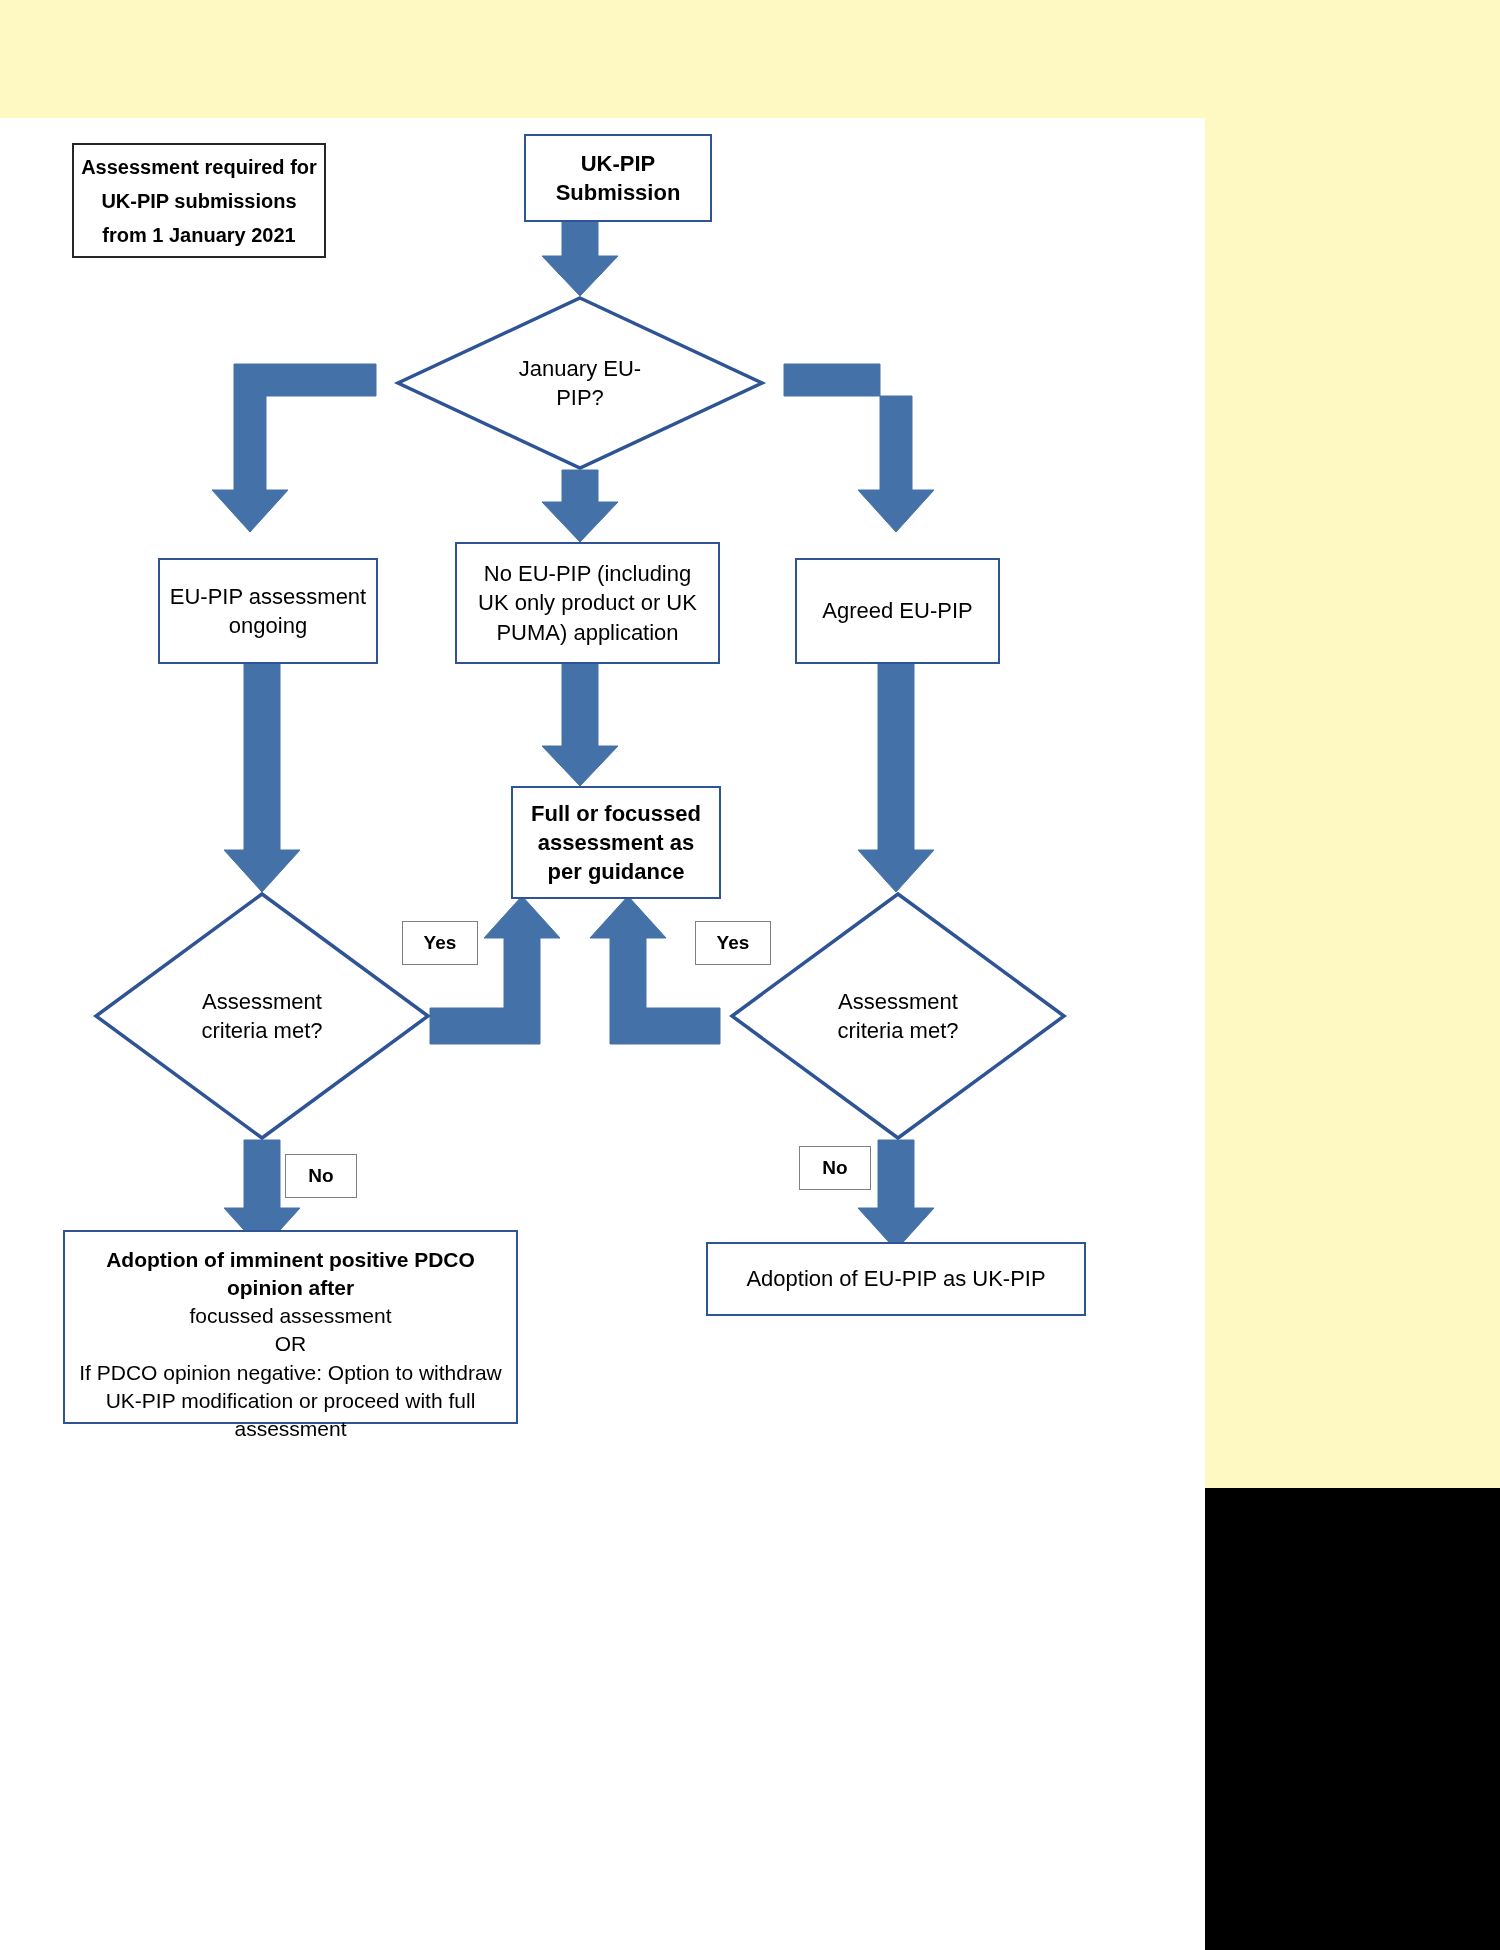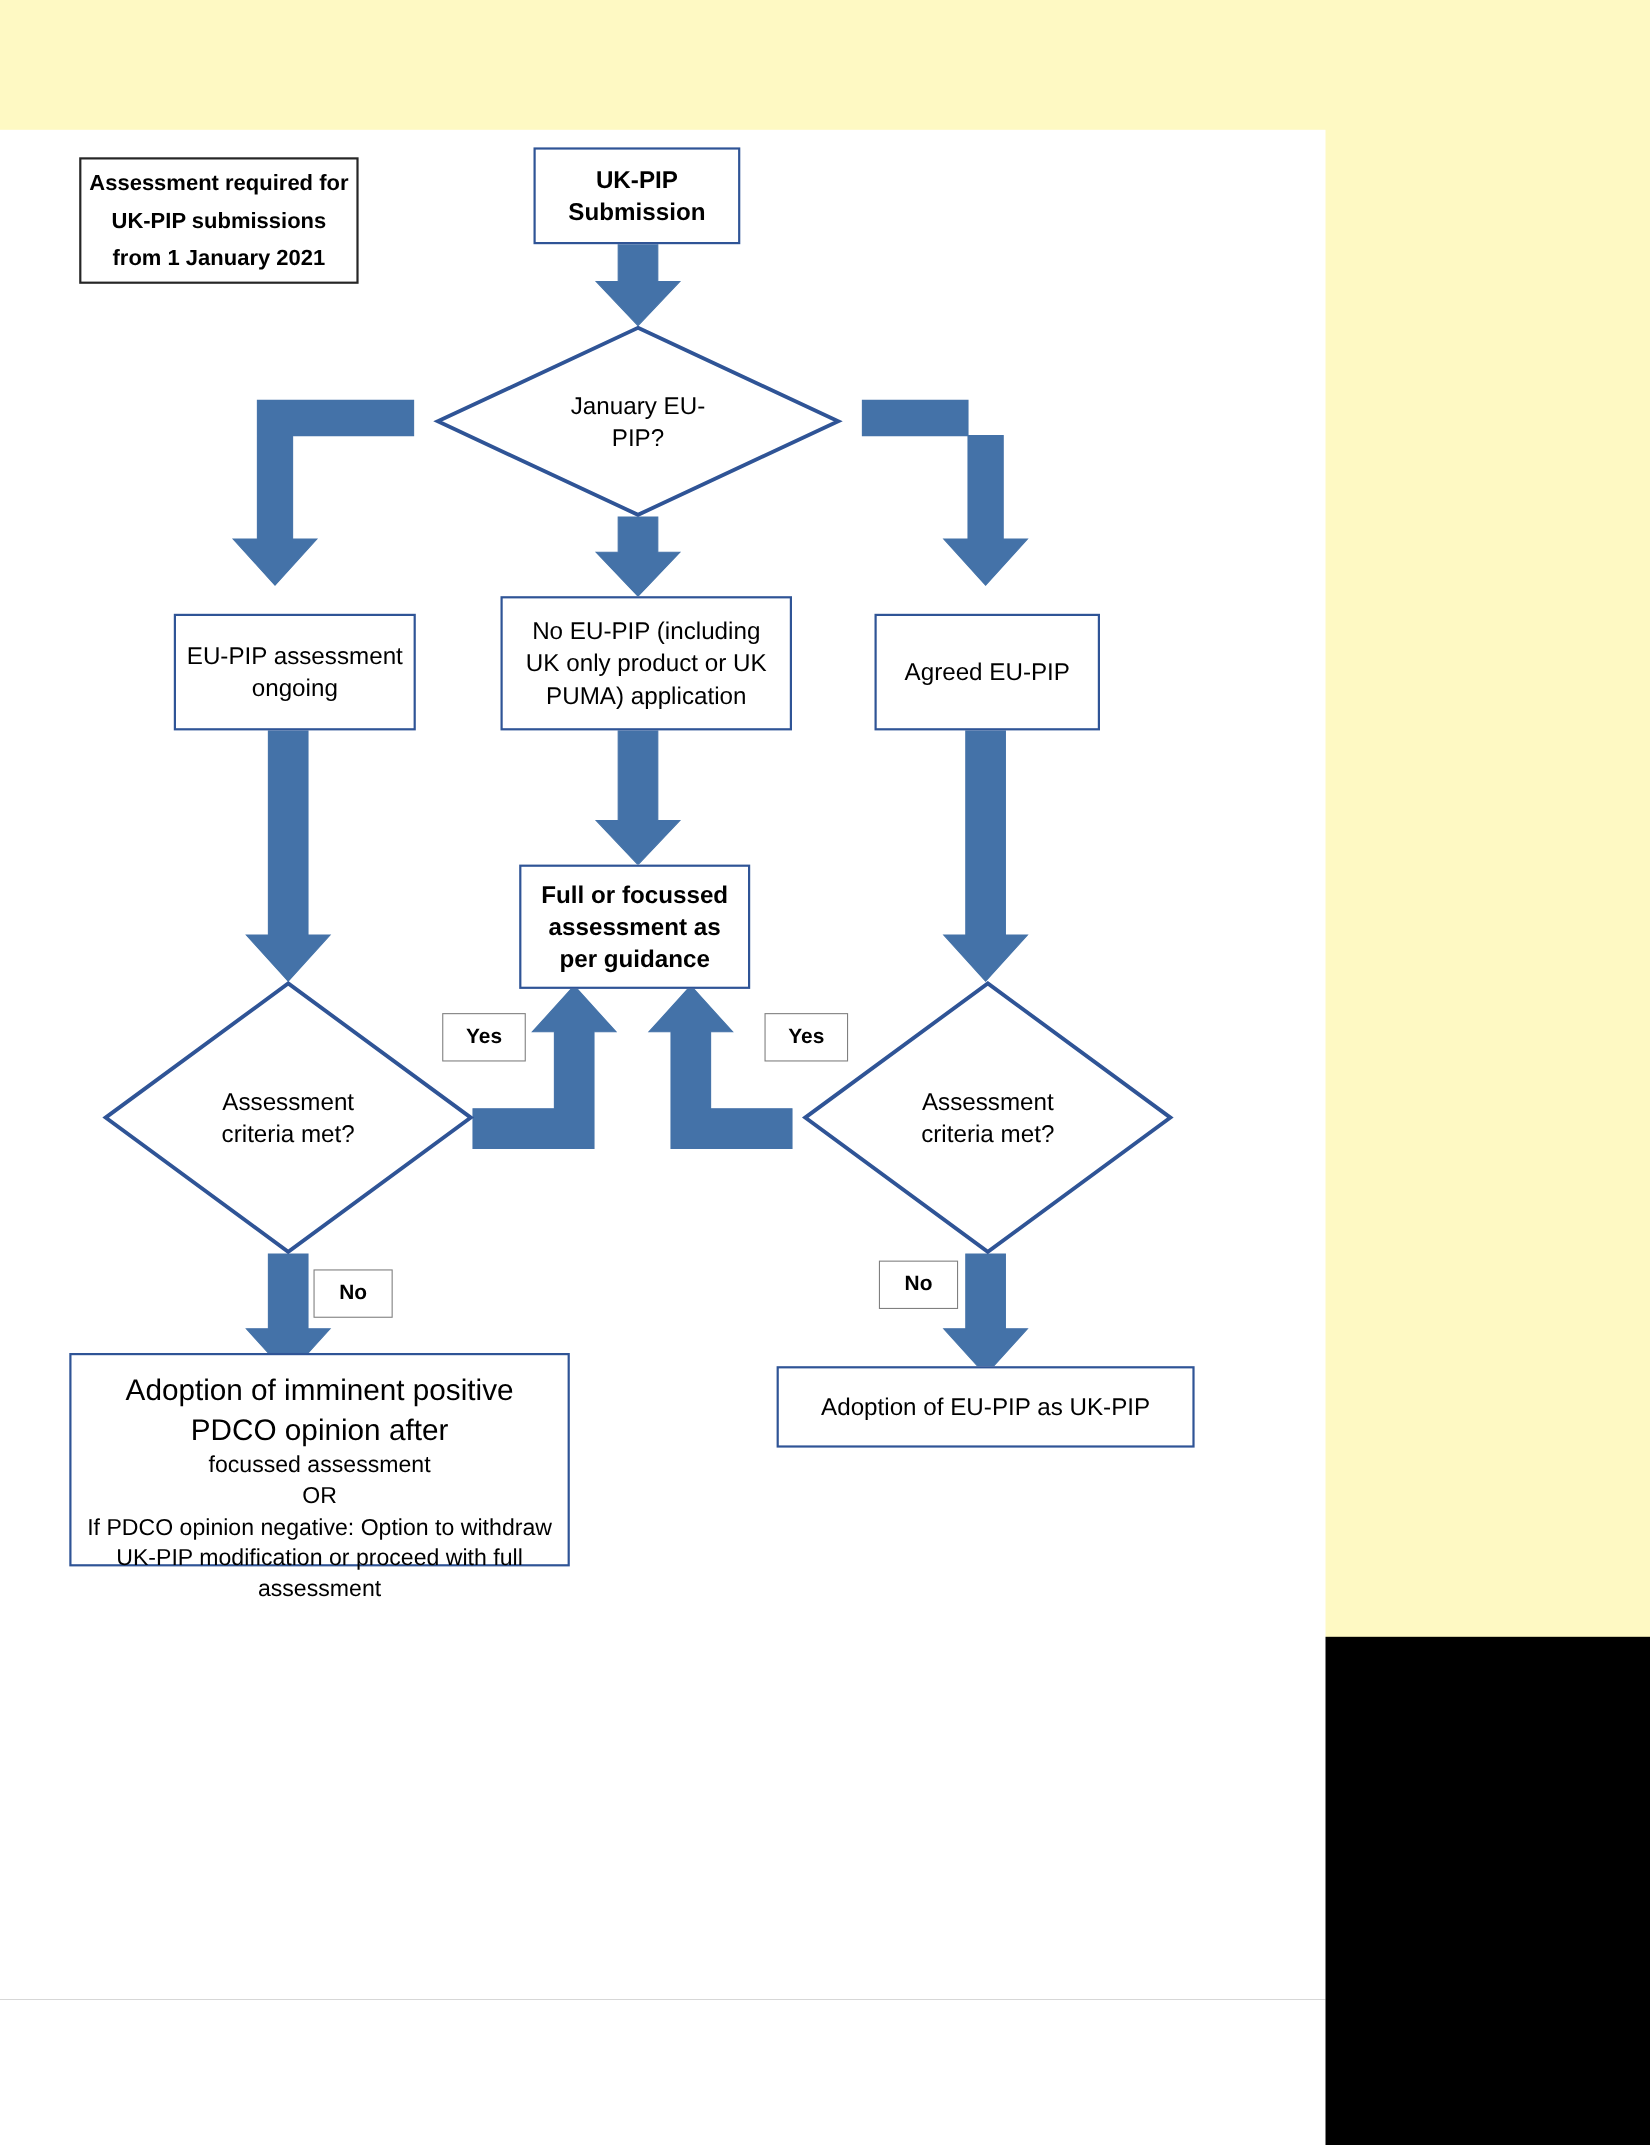--- a/index.html
+++ b/index.html
@@ -59,21 +59,21 @@
     font-size: 20px;
     line-height: 1.7;
   }
 
   
   .proc-box {
     border: 2.5px solid #2f5496;
     background: #ffffff;
     font-size: 22px;
   }
-  .proc-box.bold { font-weight: bold; }
+  .proc-box.bold { font-weight: bold; margin-left: 39px; }
 
   
   .tag-box {
     border: 1.5px solid #808080;
     background: #ffffff;
     font-weight: bold;
     font-size: 19px;
   }
 
   
@@ -214,21 +214,21 @@
 
     <div class="node tag-box" style="left:402px; top:803px; width:76px; height:44px;">Yes</div>
 
     <div class="node tag-box" style="left:695px; top:803px; width:76px; height:44px;">Yes</div>
 
     <div class="node tag-box" style="left:285px; top:1036px; width:72px; height:44px;">No</div>
 
     <div class="node tag-box" style="left:799px; top:1028px; width:72px; height:44px;">No</div>
 
     <div class="node proc-box" style="left:63px; top:1112px; width:455px; height:194px; display:block; padding:14px 10px 0 10px;">
-      <div style="font-size:27px; line-height:1.34;">Adoption of imminent positive PDCO opinion after</div>
+      <div style="font-size:21px; line-height:1.34;font-weight:bold;">Adoption of imminent positive PDCO opinion after</div>
       <div style="font-size:21px; line-height:1.34;">focussed assessment</div>
       <div style="font-size:21px; line-height:1.34; ">OR</div>
       <div style="font-size:21px; line-height:1.34; ">If PDCO opinion negative: Option to withdraw</div>
       <div style="font-size:21px; line-height:1.34;">UK-PIP modification or proceed with full</div>
       <div style="font-size:21px; line-height:1.34;">assessment</div>
     </div>
 
     <div class="node proc-box" style="left:706px; top:1124px; width:380px; height:74px;text-align:right;">Adoption of EU-PIP as UK-PIP</div>
 
   </div>

